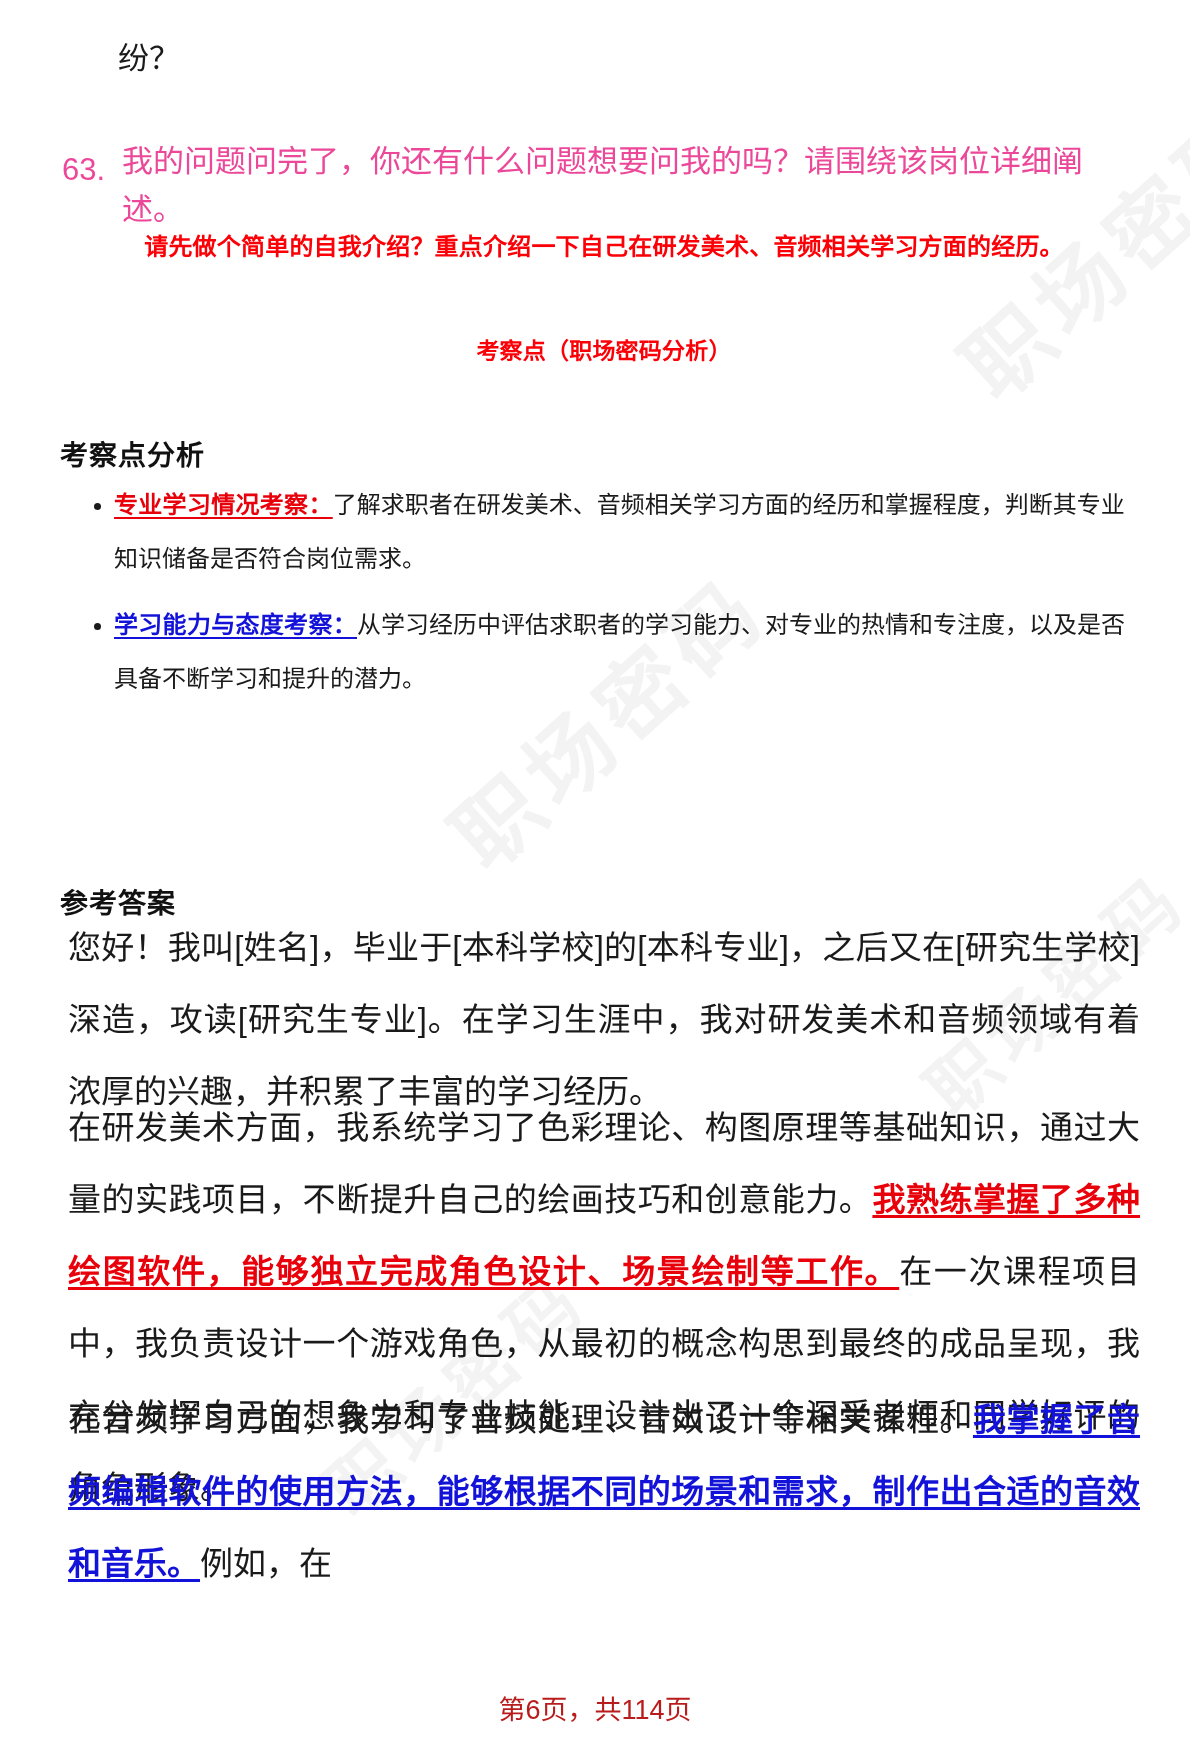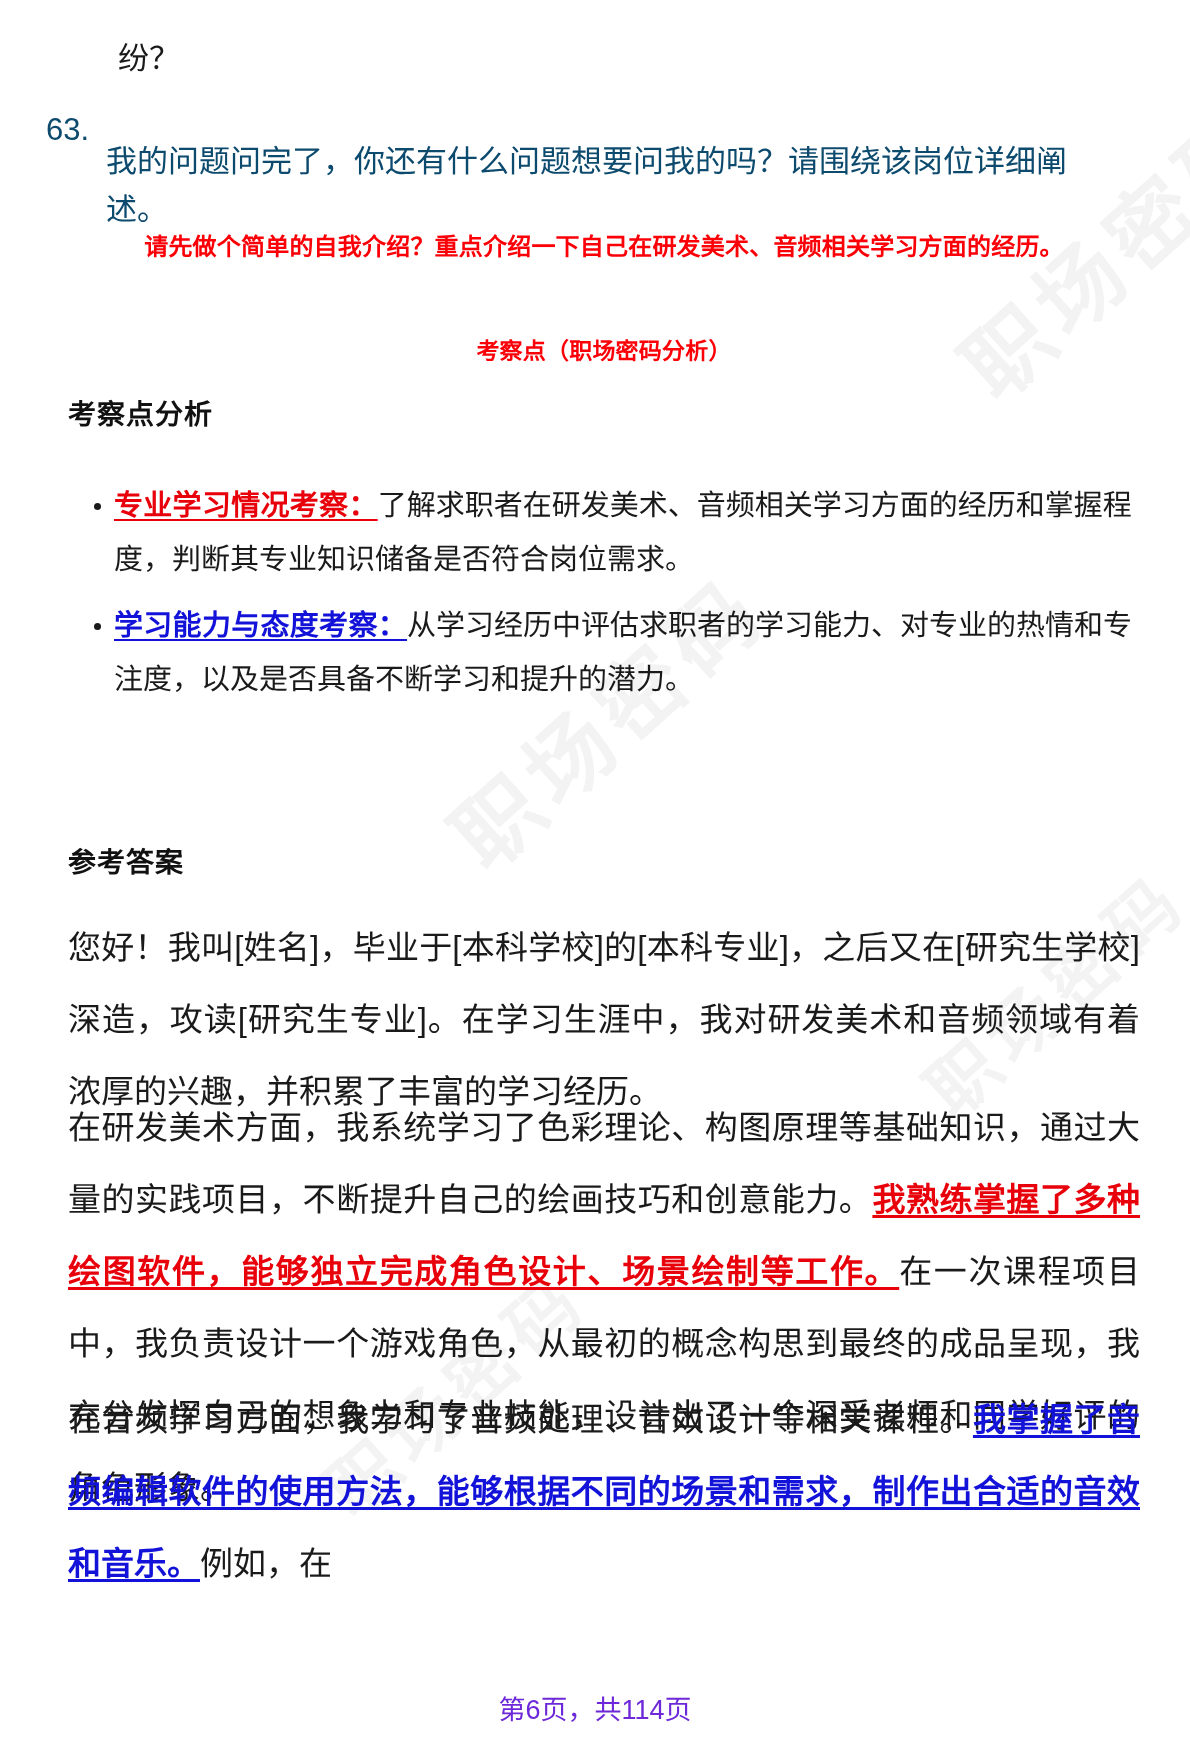--- a/index.html
+++ b/index.html
@@ -60,28 +60,28 @@
     left: 118px;
     top: 36px;
     font-size: 31px;
     line-height: 46px;
     color: #1a1a1a;
   }
 
   
   .question {
     position: absolute;
-    left: 46px;
+    left: 62px;
     top: 106px;
     width: 1080px;
     display: flex;
-    align-items: flex-start;
+    align-items: center;
     font-size: 31px;
     line-height: 48px;
-    color: #0c4a6e;
+    color: #ec4899;
   }
   .q-num {
     flex: 0 0 auto;
     width: 60px;
     text-align: left;
     font-size: 31px;
     line-height: 48px;
   }
   .q-text {
     flex: 1 1 auto;
@@ -101,44 +101,45 @@
     line-height: 38px;
     letter-spacing: 0.2px;
     text-align: center;
   }
   .red-em-1 { top: 228px; }
   .red-em-2 { top: 316px; font-size: 23px; margin-top: 16px; }
 
   
   .heading {
     position: absolute;
-    left: 68px;
+    left: 60px;
     font-size: 28px;
     font-weight: 700;
     color: #111111;
     letter-spacing: 1px;
+    margin-top: 41px;
   }
   .heading-analysis { top: 392px; }
   .heading-answer  { top: 840px; }
 
   
   .bullets {
     position: absolute;
     left: 68px;
     top: 478px;
     width: 1070px;
     margin: 0;
     padding: 0;
     list-style: none;
   }
   .bullet {
     position: relative;
     padding-left: 46px;
     margin-bottom: 12px;
-    font-size: 29px;
+    font-size: 24px;
     line-height: 54px;
     color: #1a1a1a;
   }
   .bullet::before {
     content: "";
     position: absolute;
     left: 26px;
     top: 25px;
     width: 7px;
     height: 7px;
@@ -183,21 +184,21 @@
   }
 
   
   .footer {
     position: absolute;
     left: 0;
     top: 1688px;
     width: 1190px;
     text-align: center;
     font-size: 27px;
-    color: #6d28d9;
+    color: #b91c1c;
   }
 </style>
 </head>
 <body>
 
 <div class="page">
 
   <div class="watermark">
     <span class="wm-text wm-a">职场密码</span>
     <span class="wm-text wm-b">职场密码</span>

